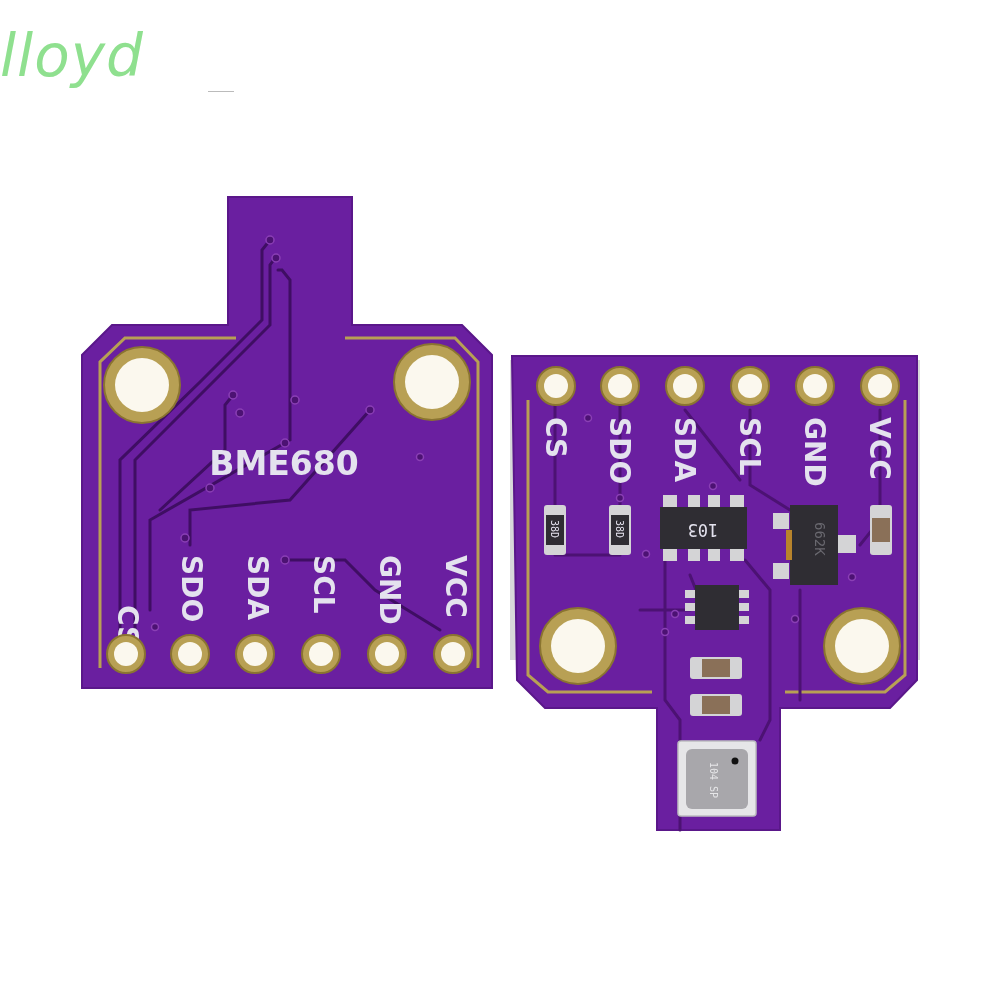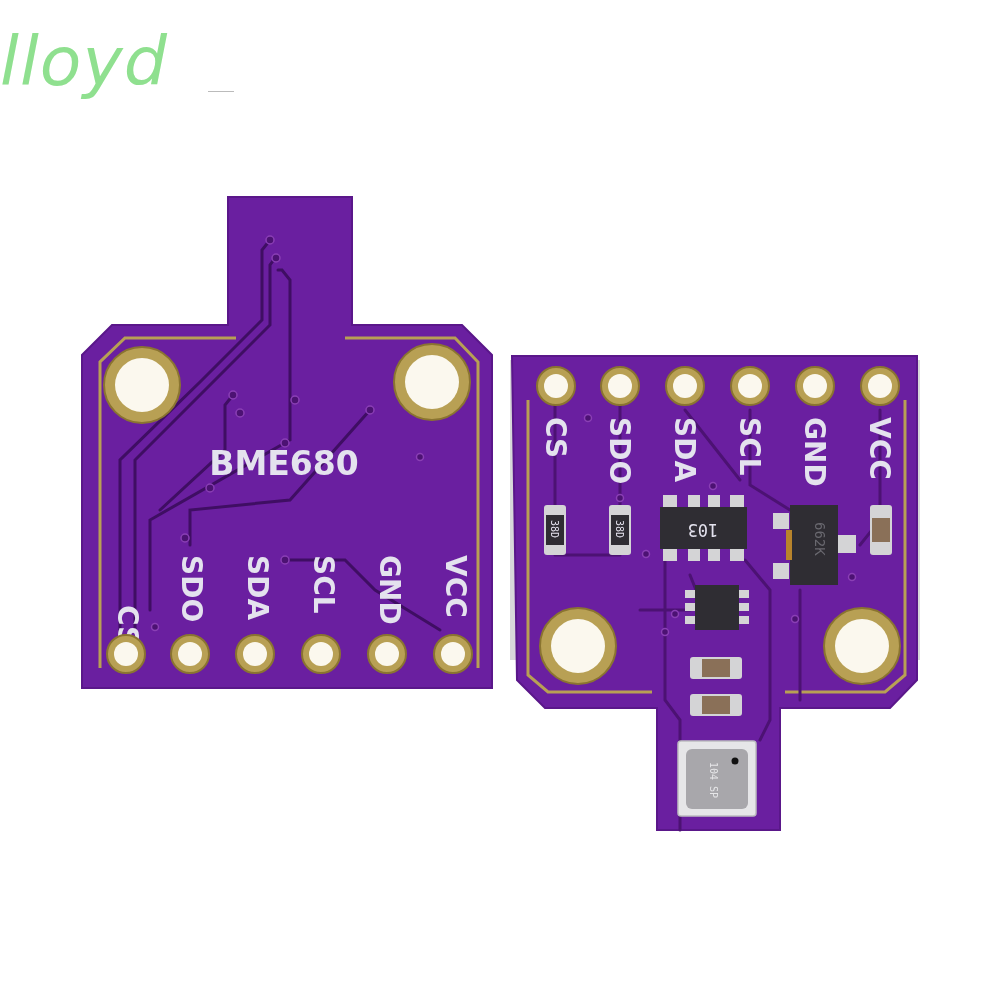--- a/index.html
+++ b/index.html
@@ -1,17 +1,17 @@
 <!DOCTYPE html>
 <html><head>
 <meta charset="utf-8">
 <style>
   html,body{margin:0;padding:0;background:#ffffff;}
   body{width:1000px;height:1000px;position:relative;overflow:hidden;font-family:"DejaVu Sans",sans-serif;}
-  .watermark{position:absolute;left:0;top:22px;font-family:"DejaVu Sans",sans-serif;font-style:italic;font-size:68px;color:#8fe08f;letter-spacing:1px;}
+  .watermark{position:absolute;left:0;top:22px;font-family:"DejaVu Sans",sans-serif;font-style:italic;font-size:58px;color:#8fe08f;letter-spacing:1px;}
   .wm-line{position:absolute;left:208px;top:91px;width:26px;height:1px;background:#bbb;}
   svg{position:absolute;left:0;top:0;}
 </style>
 </head>
 <body>
 
 <div class="watermark">lloyd</div>
 <div class="wm-line"></div>
 
 <svg width="1000" height="1000" viewBox="0 0 1000 1000">

